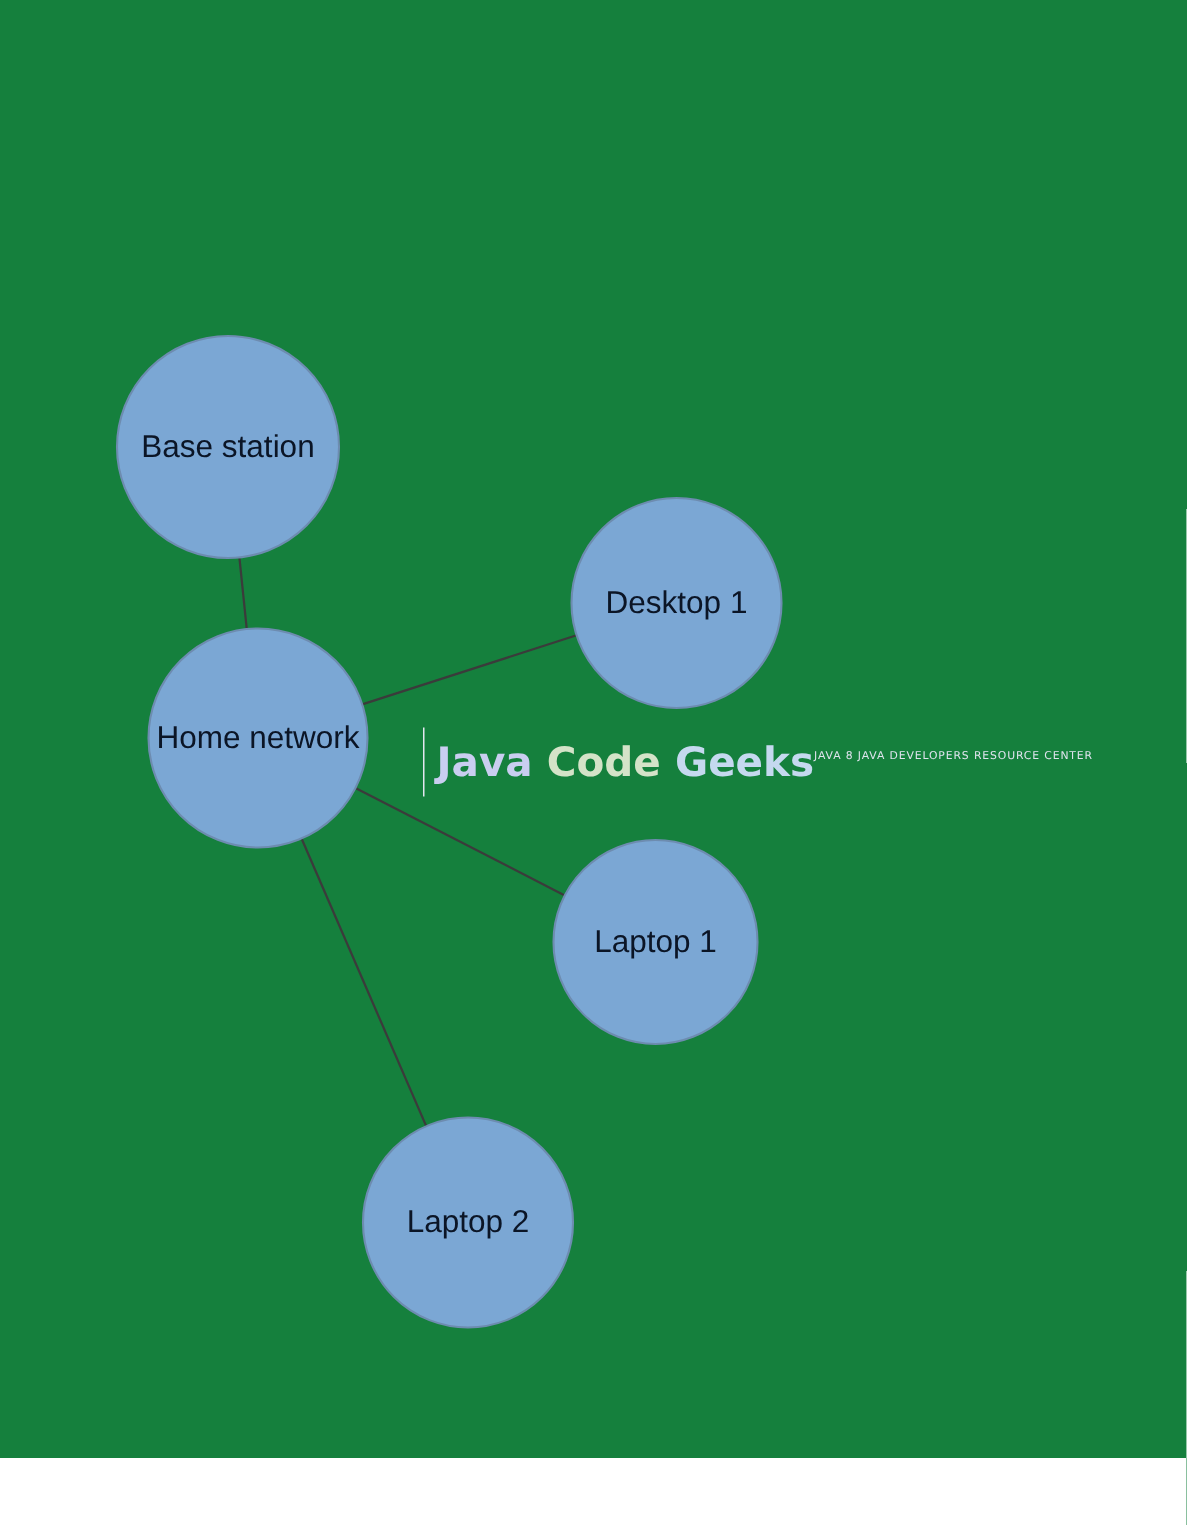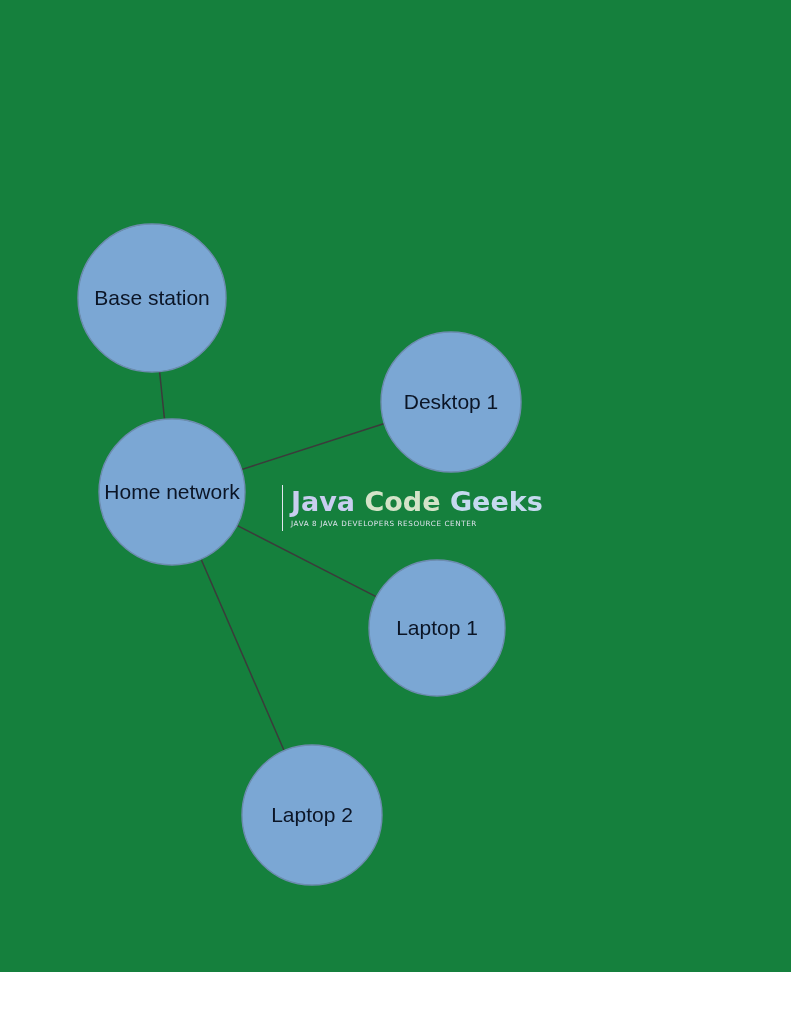--- a/index.html
+++ b/index.html
@@ -63,21 +63,21 @@
   }
   #wm-divider {
     width: 1px;
     height: 46px;
     background: #e3e6f0;
     margin: 0 8px 0 4px;
     flex: 0 0 1px;
   }
   #wm-text {
     display: flex;
-    flex-direction: column;
+    flex-direction: row;
     justify-content: center;
   }
   #wm-title {
     font-family: "DejaVu Sans", sans-serif;
     font-size: 27px;
     font-weight: bold;
     letter-spacing: 0px;
     line-height: 1;
     white-space: nowrap;
   }

